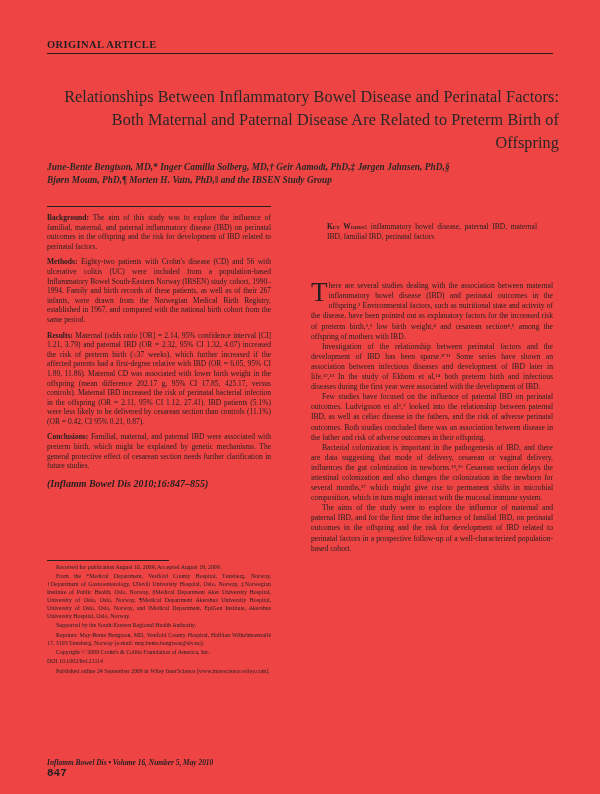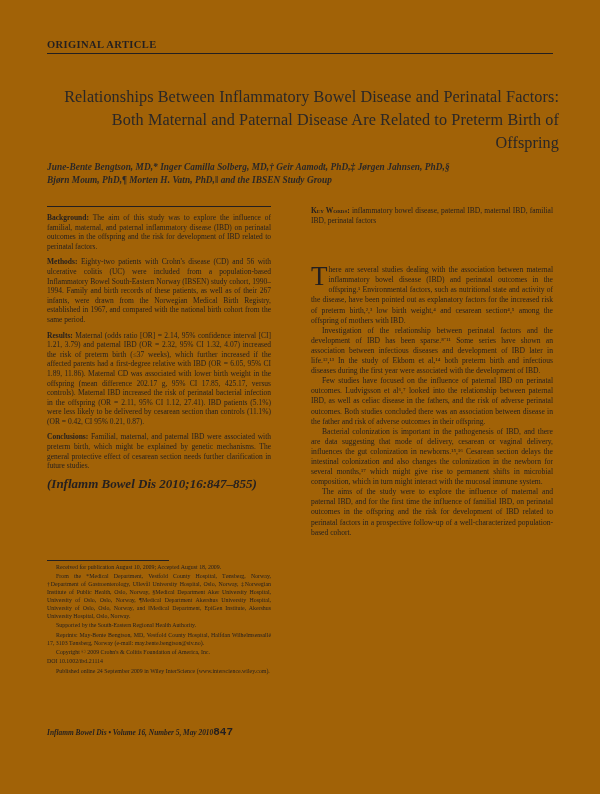--- a/index.html
+++ b/index.html
@@ -1,18 +1,18 @@
 <!DOCTYPE html>
 <html><head>
 <meta charset="utf-8">
 <style>
   html,body{margin:0;padding:0;background:#000;}
   body{width:600px;height:794px;overflow:hidden;
        font-family:"Liberation Serif",serif;color:#1c1a1a;}
-  .page{position:relative;width:600px;height:794px;background:#a16207;}
+  .page{position:relative;width:600px;height:794px;background:#ef4444;}
 
   
   .runhead{position:absolute;left:47px;top:40px;width:506px;}
   .runhead .label{
     font-family:"Liberation Serif",serif;
     font-weight:bold;font-size:10.5px;letter-spacing:.4px;
     color:#231f20;text-transform:uppercase;
     font-variant:small-caps;line-height:1;
   }
   .runhead .rule{margin-top:2px;border-bottom:1.4px solid #231f20;width:100%;}
@@ -29,45 +29,45 @@
     color:#2a2727;letter-spacing:.05px;}
 
   
   .colL{position:absolute;left:47px;top:206px;width:224px;}
   .colR{position:absolute;left:311px;top:206px;width:242px;}
 
   .abs-rule-top{border-top:1.3px solid #231f20;margin-bottom:6px;}
   .abstract{font-size:7.5px;line-height:9.6px;text-align:justify;color:#231f20;}
   .abstract p{margin:0 0 6px 0;}
   .abstract b{font-weight:bold;}
-  .cite{font-size:13px;font-style:italic;font-weight:bold;margin-top:8px;color:#231f20;font-family:Liberation Serif, serif;}
+  .cite{font-size:10px;font-style:italic;font-weight:bold;margin-top:8px;color:#231f20;font-family:Liberation Serif, serif;}
 
   
   .fn-wrap{position:absolute;left:47px;top:560px;width:224px;}
   .fn-rule{border-top:.9px solid #231f20;width:122px;margin-bottom:3px;}
   .footnote{font-size:5.9px;line-height:7.9px;text-align:justify;color:#231f20;}
   .footnote p{margin:0 0 1.5px 0;text-indent:9px;}
   .footnote p.noind{text-indent:0;}
 
   
-  .keywords{font-size:7.5px;line-height:9.6px;text-align:justify;color:#231f20;margin:0;}
+  .keywords{font-size:7.5px;line-height:9.6px;text-align:justify;color:#231f20;margin:16px;}
   .keywords .kwlabel{font-variant:small-caps;font-weight:bold;}
 
   .body{margin-top:40px;font-size:7.6px;line-height:10.1px;
         text-align:justify;color:#231f20;}
   .body p{margin:0;text-indent:11px;}
   .body p.first{text-indent:0;}
   .dropcap{float:left;font-size:27px;line-height:21px;font-weight:400;
            padding:0 1px 0 0;margin-top:1px;color:#231f20;
            font-family:"Liberation Serif",serif;}
 
   
-  .footer{position:absolute;left:47px;top:726px;width:506px;
-    display:flex;align-items:baseline;
-    font-size:7.4px;font-weight:bold;font-style:italic;color:#231f20;}
+  .footer{position:absolute;left:47px;top:758px;width:506px;
+    display:flex;justify-content:space-between;align-items:baseline;
+    font-size:7.4px;font-weight:bold;font-style:italic;color:#231f20;flex-direction:column;}
   .footer .pg{font-style:normal;font-weight:bold;font-size:11px;font-family:Liberation Mono, monospace;}
   .footer .jref{font-style:italic;font-weight:bold;}
   .footer .jref .sep{font-style:normal;}
 </style>
 </head>
 <body>
 
 <div class="page">
 
   <div class="runhead">

